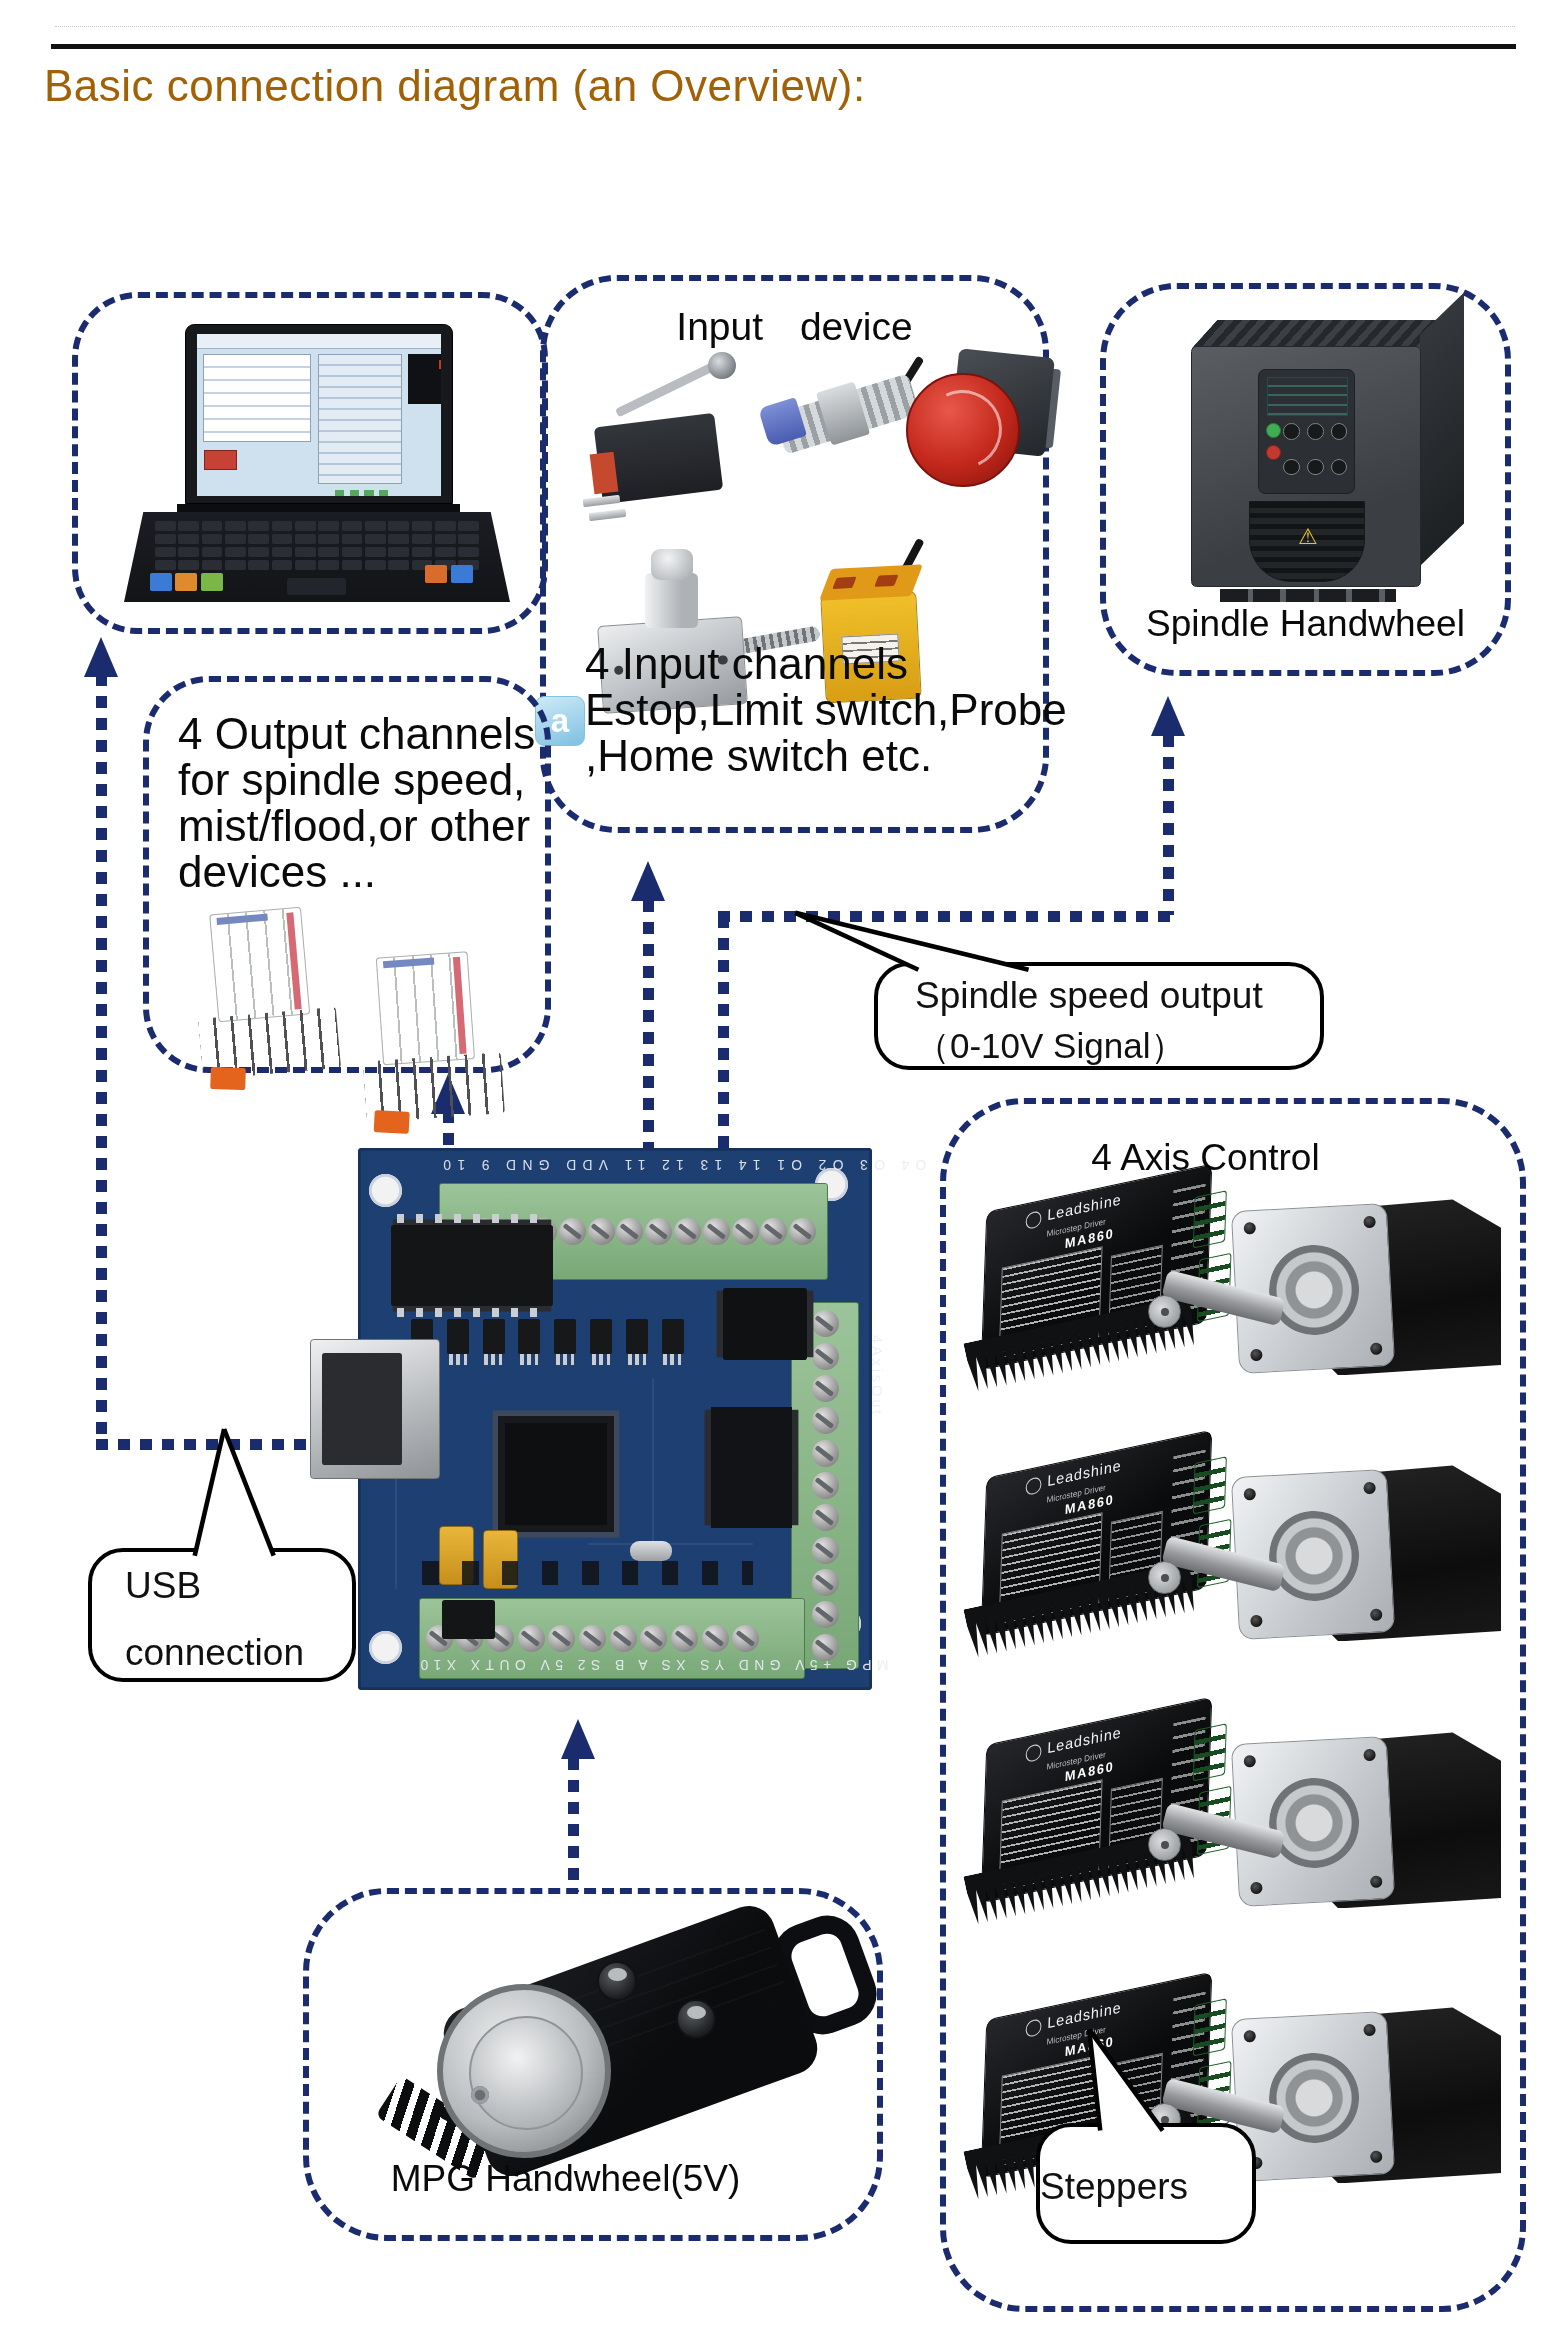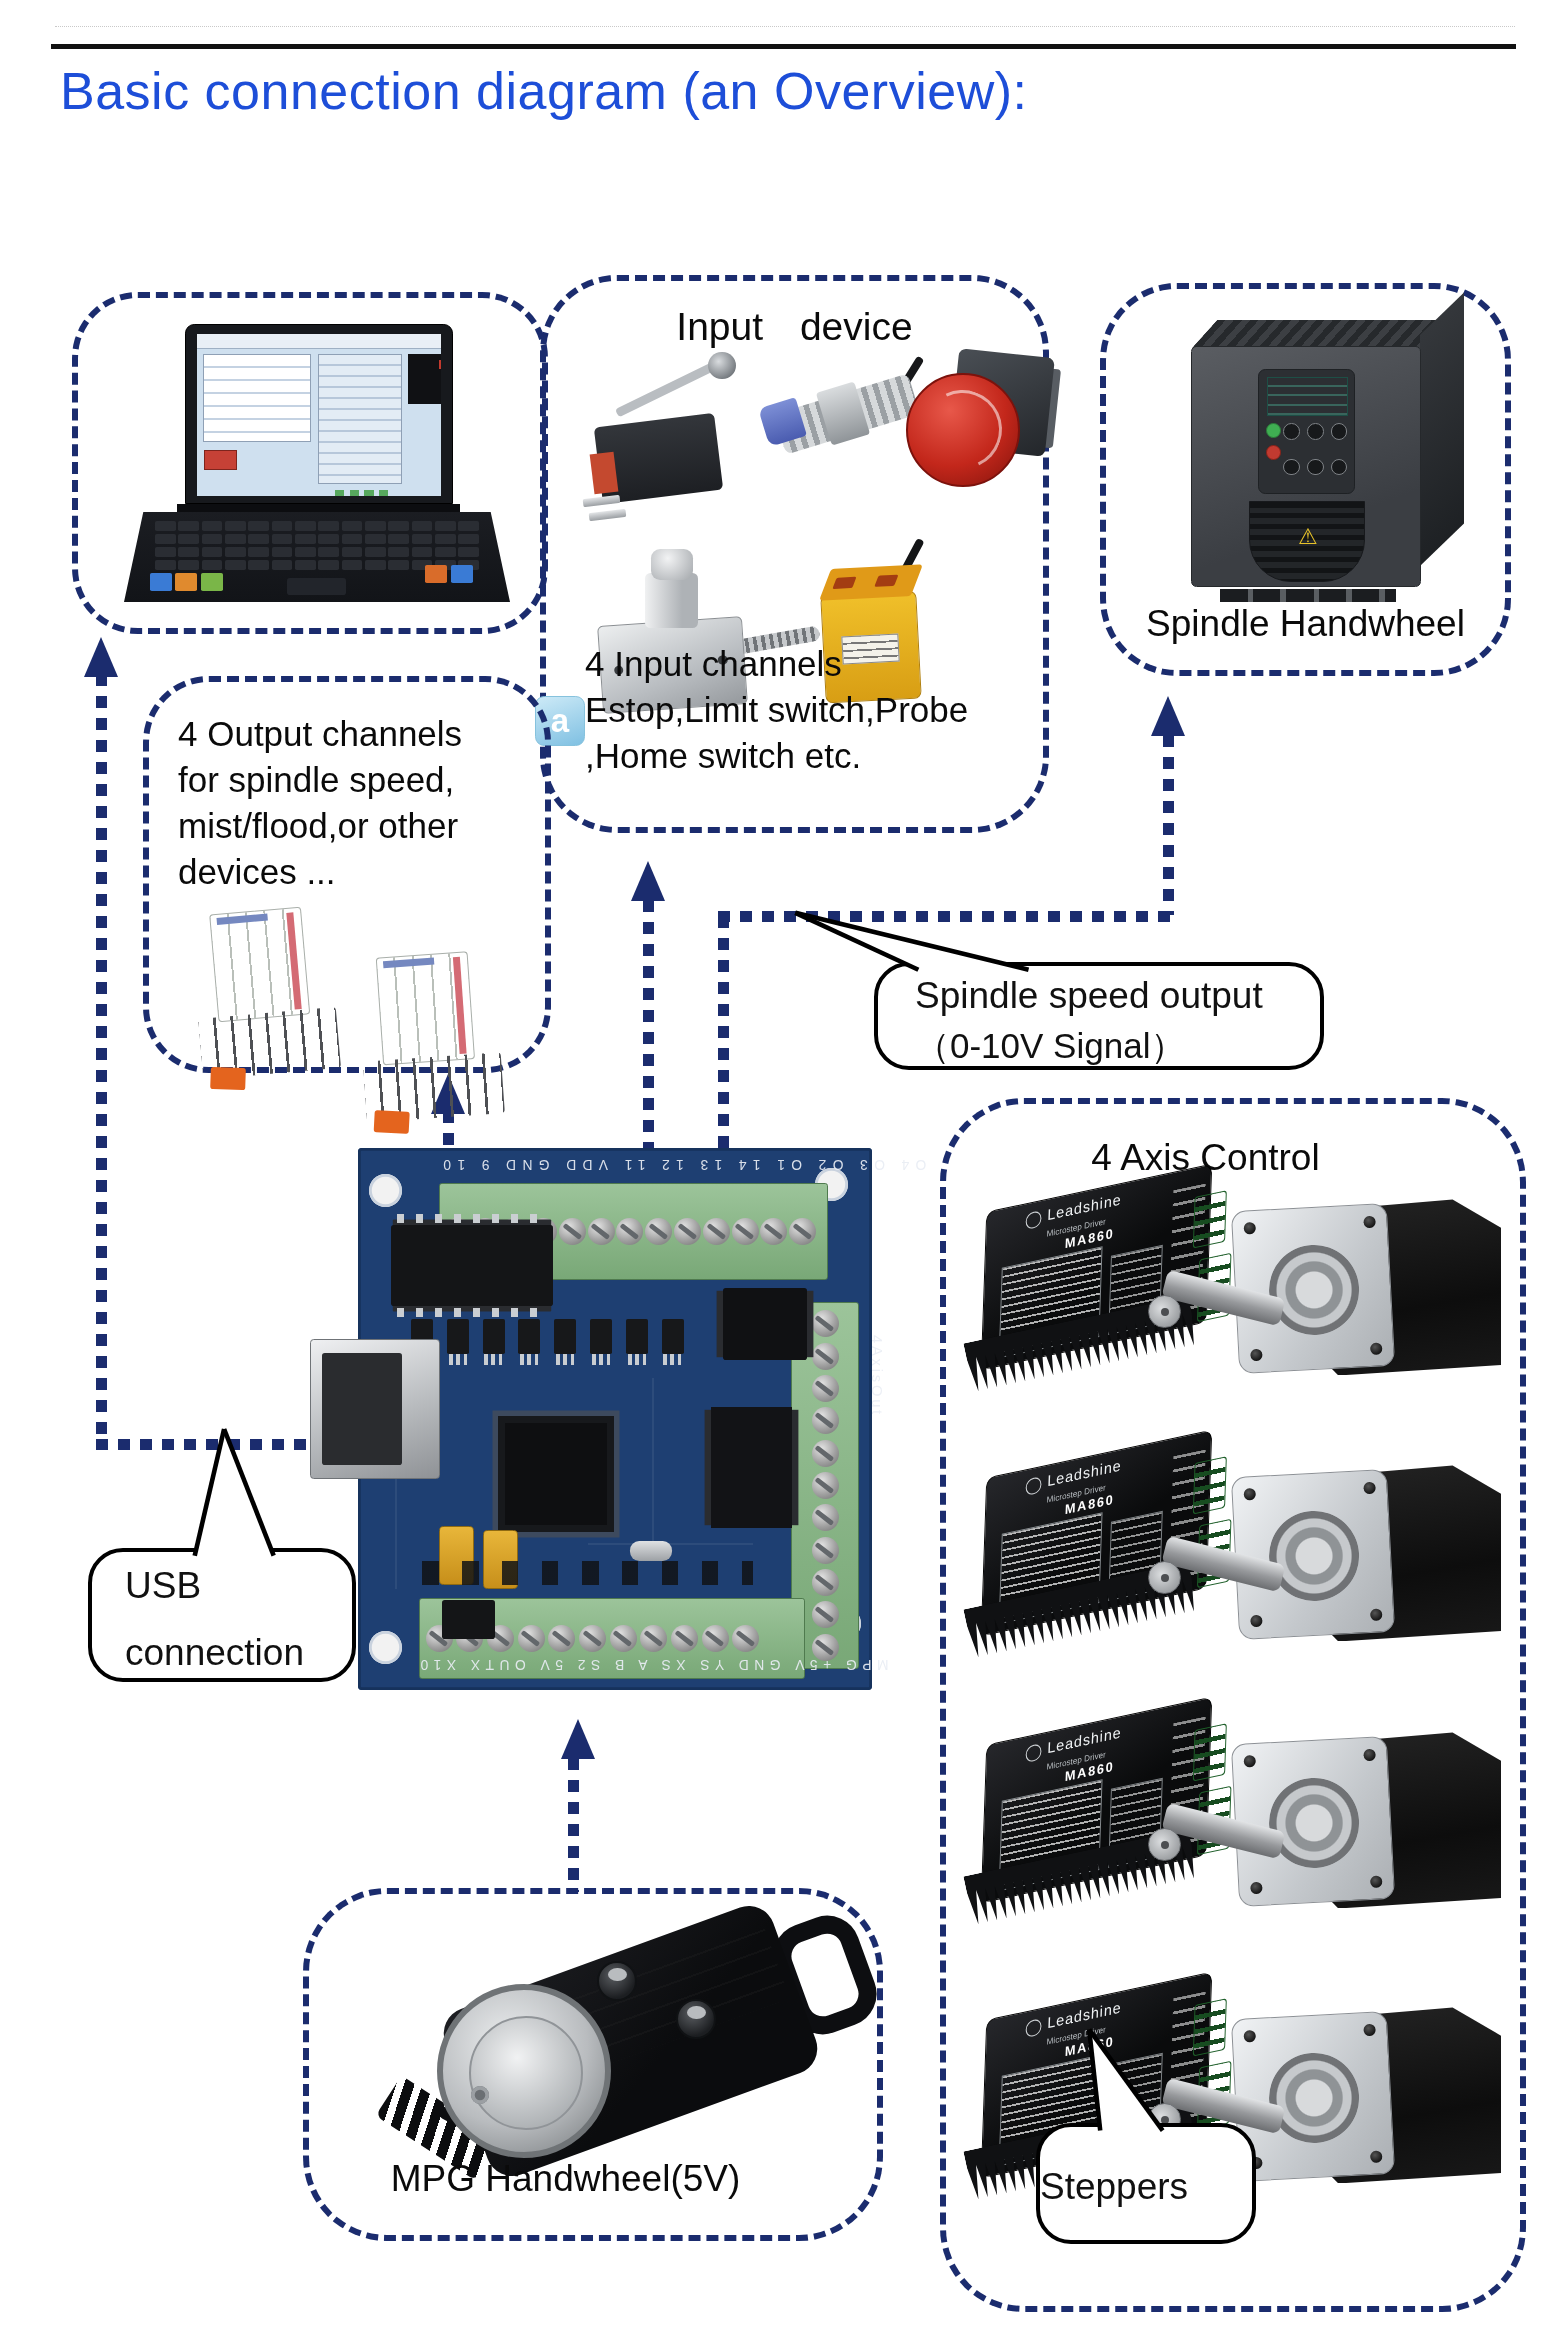--- a/index.html
+++ b/index.html
@@ -3,33 +3,33 @@
 <meta charset="utf-8">
 <style>
   html,body{margin:0;padding:0;background:#fff;}
   #canvas{position:relative;width:1564px;height:2351px;background:#fff;overflow:hidden;
           font-family:"Liberation Sans",sans-serif;color:#111;}
   [data-name]{box-sizing:border-box;}
 
   
   .top-dotted{position:absolute;left:55px;top:26px;width:1460px;height:0;border-top:1.8px dotted #c9c9c9;}
   .top-rule{position:absolute;left:51px;top:44px;width:1465px;height:4.6px;background:#111;}
-  .page-title{position:absolute;left:60px;top:61px;font-size:52px;letter-spacing:0.5px;color:#1d4ed8;}
+  .page-title{position:absolute;left:44px;top:61px;font-size:44px;letter-spacing:0.5px;color:#a16207;}
 
   
   .dbox{position:absolute;border:6.4px dashed var(--dash);background:transparent;}
   .box-laptop   {left:72px;  top:292px;  width:476px; height:342px;  border-radius:66px;}
   .box-input    {left:540px; top:275px;  width:509px; height:558px;  border-radius:77px;}
   .box-converter{left:1100px;top:283px;  width:411px; height:393px;  border-radius:77px;}
   .box-output   {left:143px; top:676px;  width:408px; height:397px;  border-radius:66px;}
   .box-mpg      {left:303px; top:1888px; width:580px; height:353px;  border-radius:84px;}
   .box-axis     {left:940px;top:1098px; width:586px; height:1214px; border-radius:84px;}
 
   .in-title{position:absolute;left:0;right:0;top:24px;text-align:center;font-size:39px;word-spacing:26px;color:#0a0a0a;}
-  .cap{position:absolute;font-size:35px;line-height:46px;color:#0a0a0a;white-space:nowrap;}
+  .cap{position:absolute;font-size:44px;line-height:46px;color:#0a0a0a;white-space:nowrap;}
   .input-cap{left:39px;top:360px;}
   .output-cap{left:29px;top:29px;}
   .conv-label{position:absolute;left:0;right:0;top:314px;text-align:center;font-size:37px;color:#0a0a0a;}
   .mpg-label{position:absolute;left:55px;right:110px;top:264px;text-align:center;font-size:37px;color:#0a0a0a;}
   .axis-title{position:absolute;left:0;right:55px;top:33px;text-align:center;font-size:37px;color:#0a0a0a;}
 
   .translate-badge{position:absolute;left:-11px;top:415px;width:50px;height:50px;border-radius:9.2px;
     background:linear-gradient(160deg,#cdeaf7,#7fc0e2);border:0.9px solid #86c2dd;color:#fff;
     font-size:33px;font-weight:bold;text-align:center;line-height:48px;}
 

